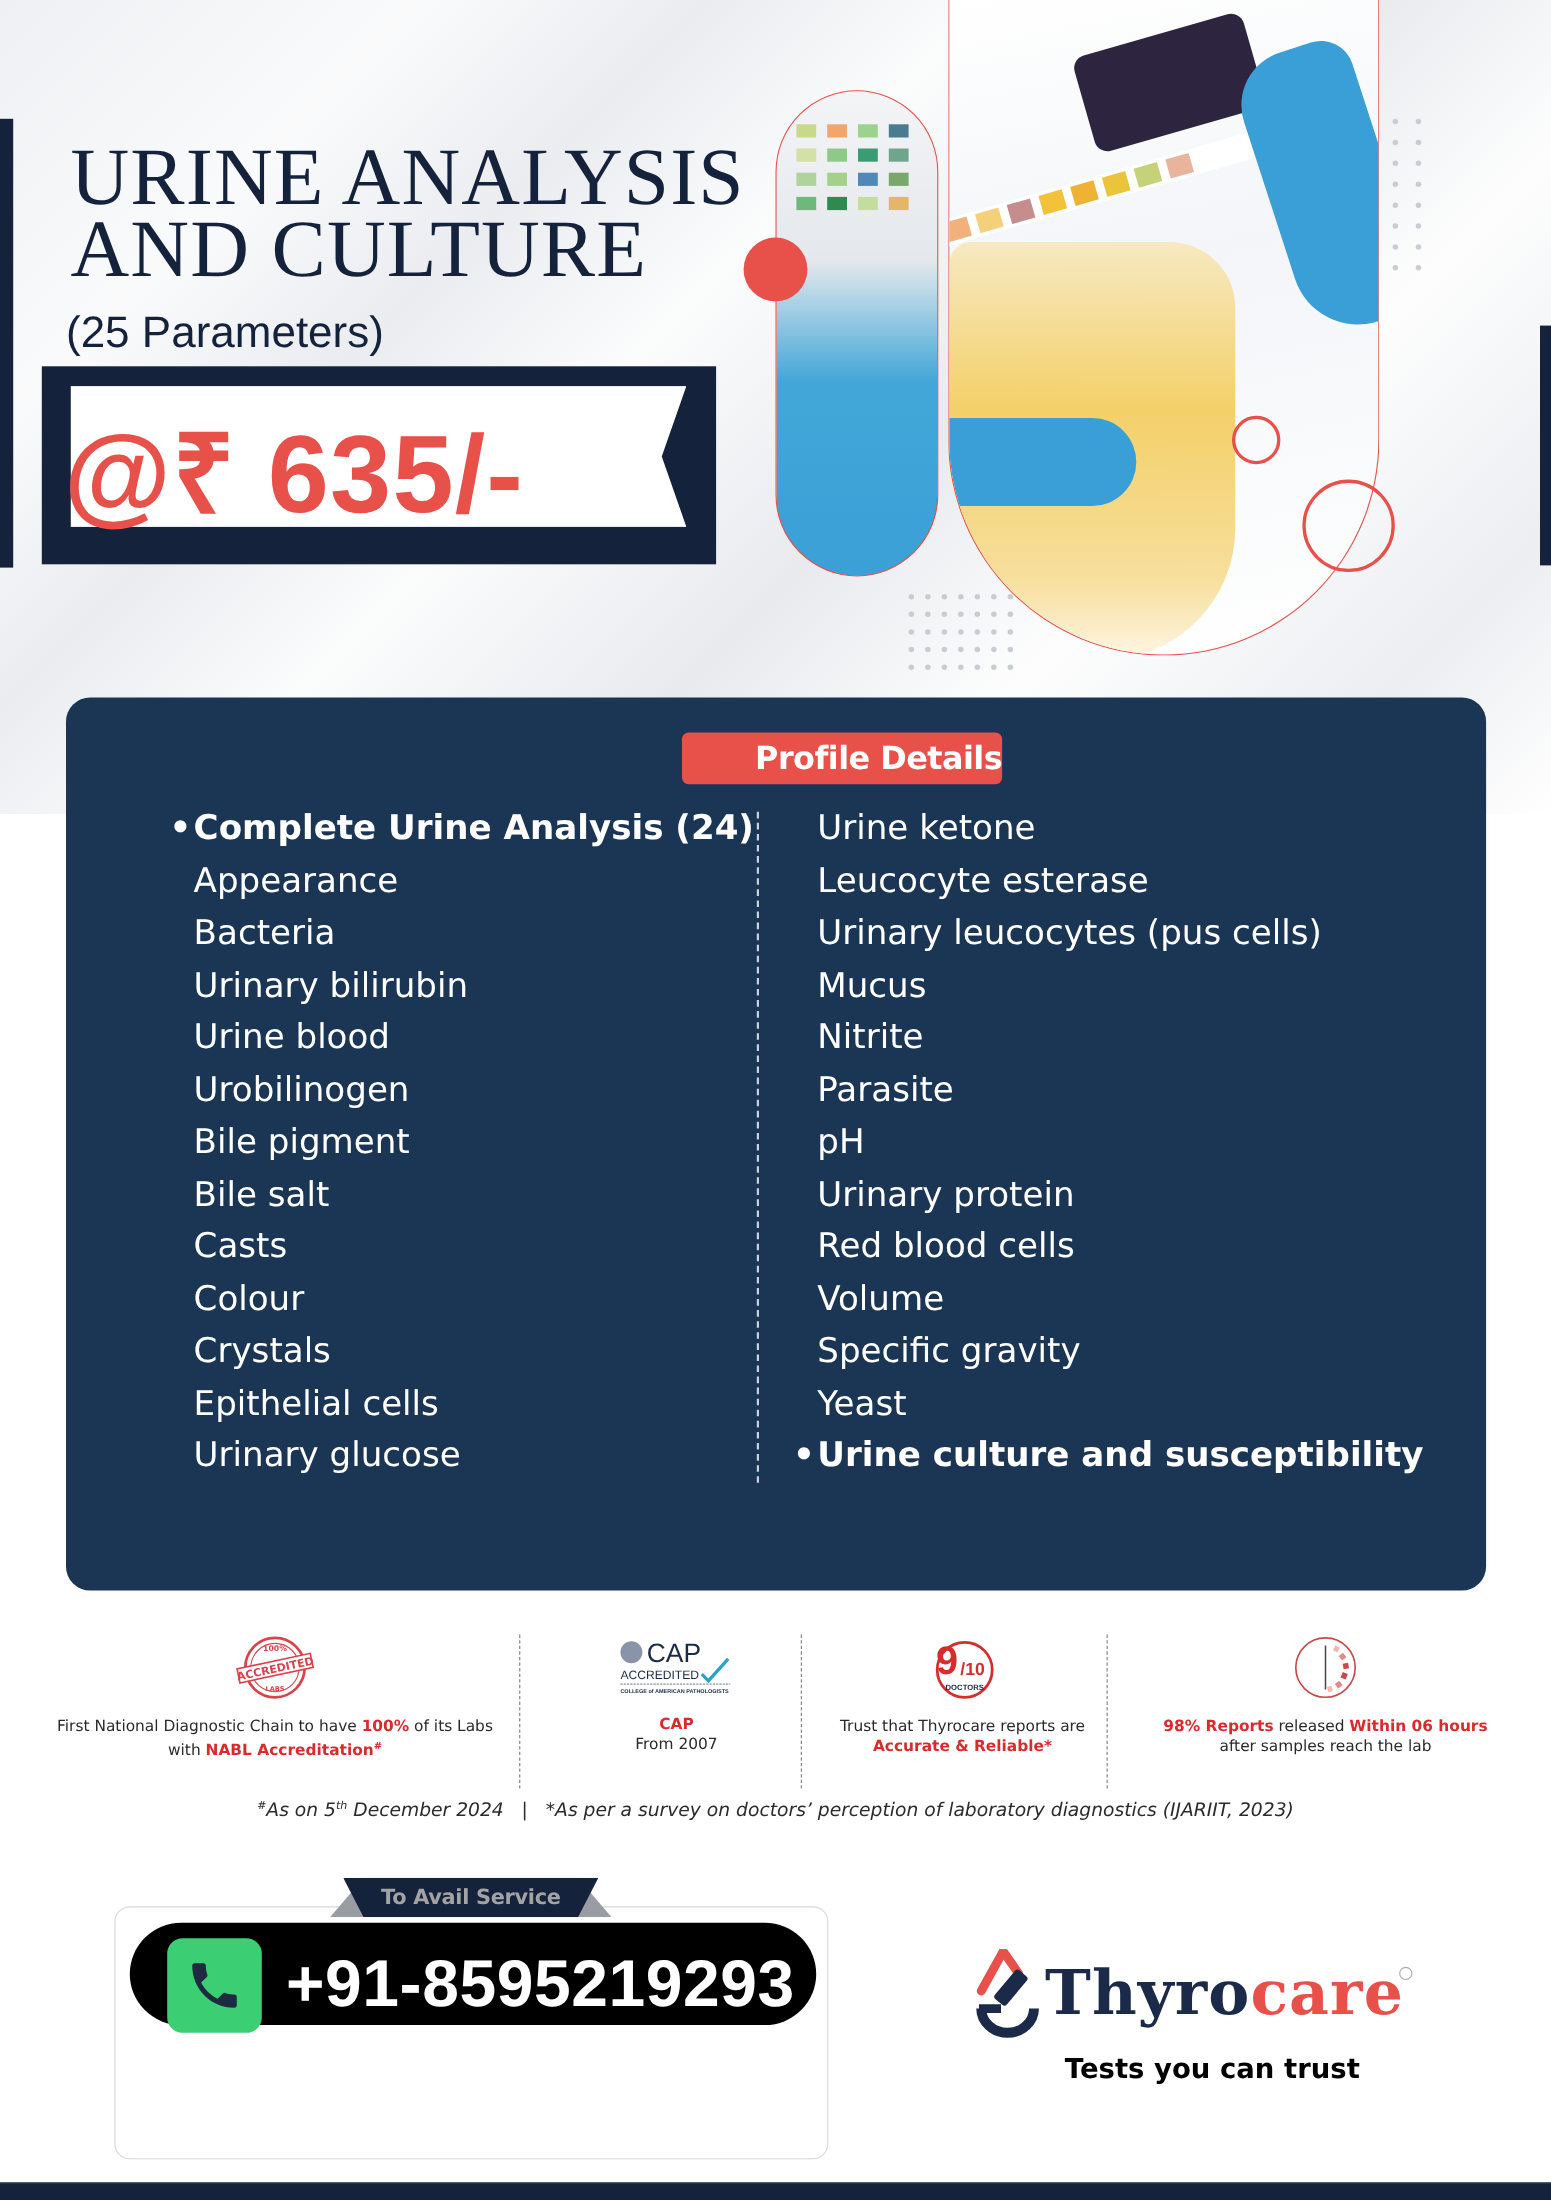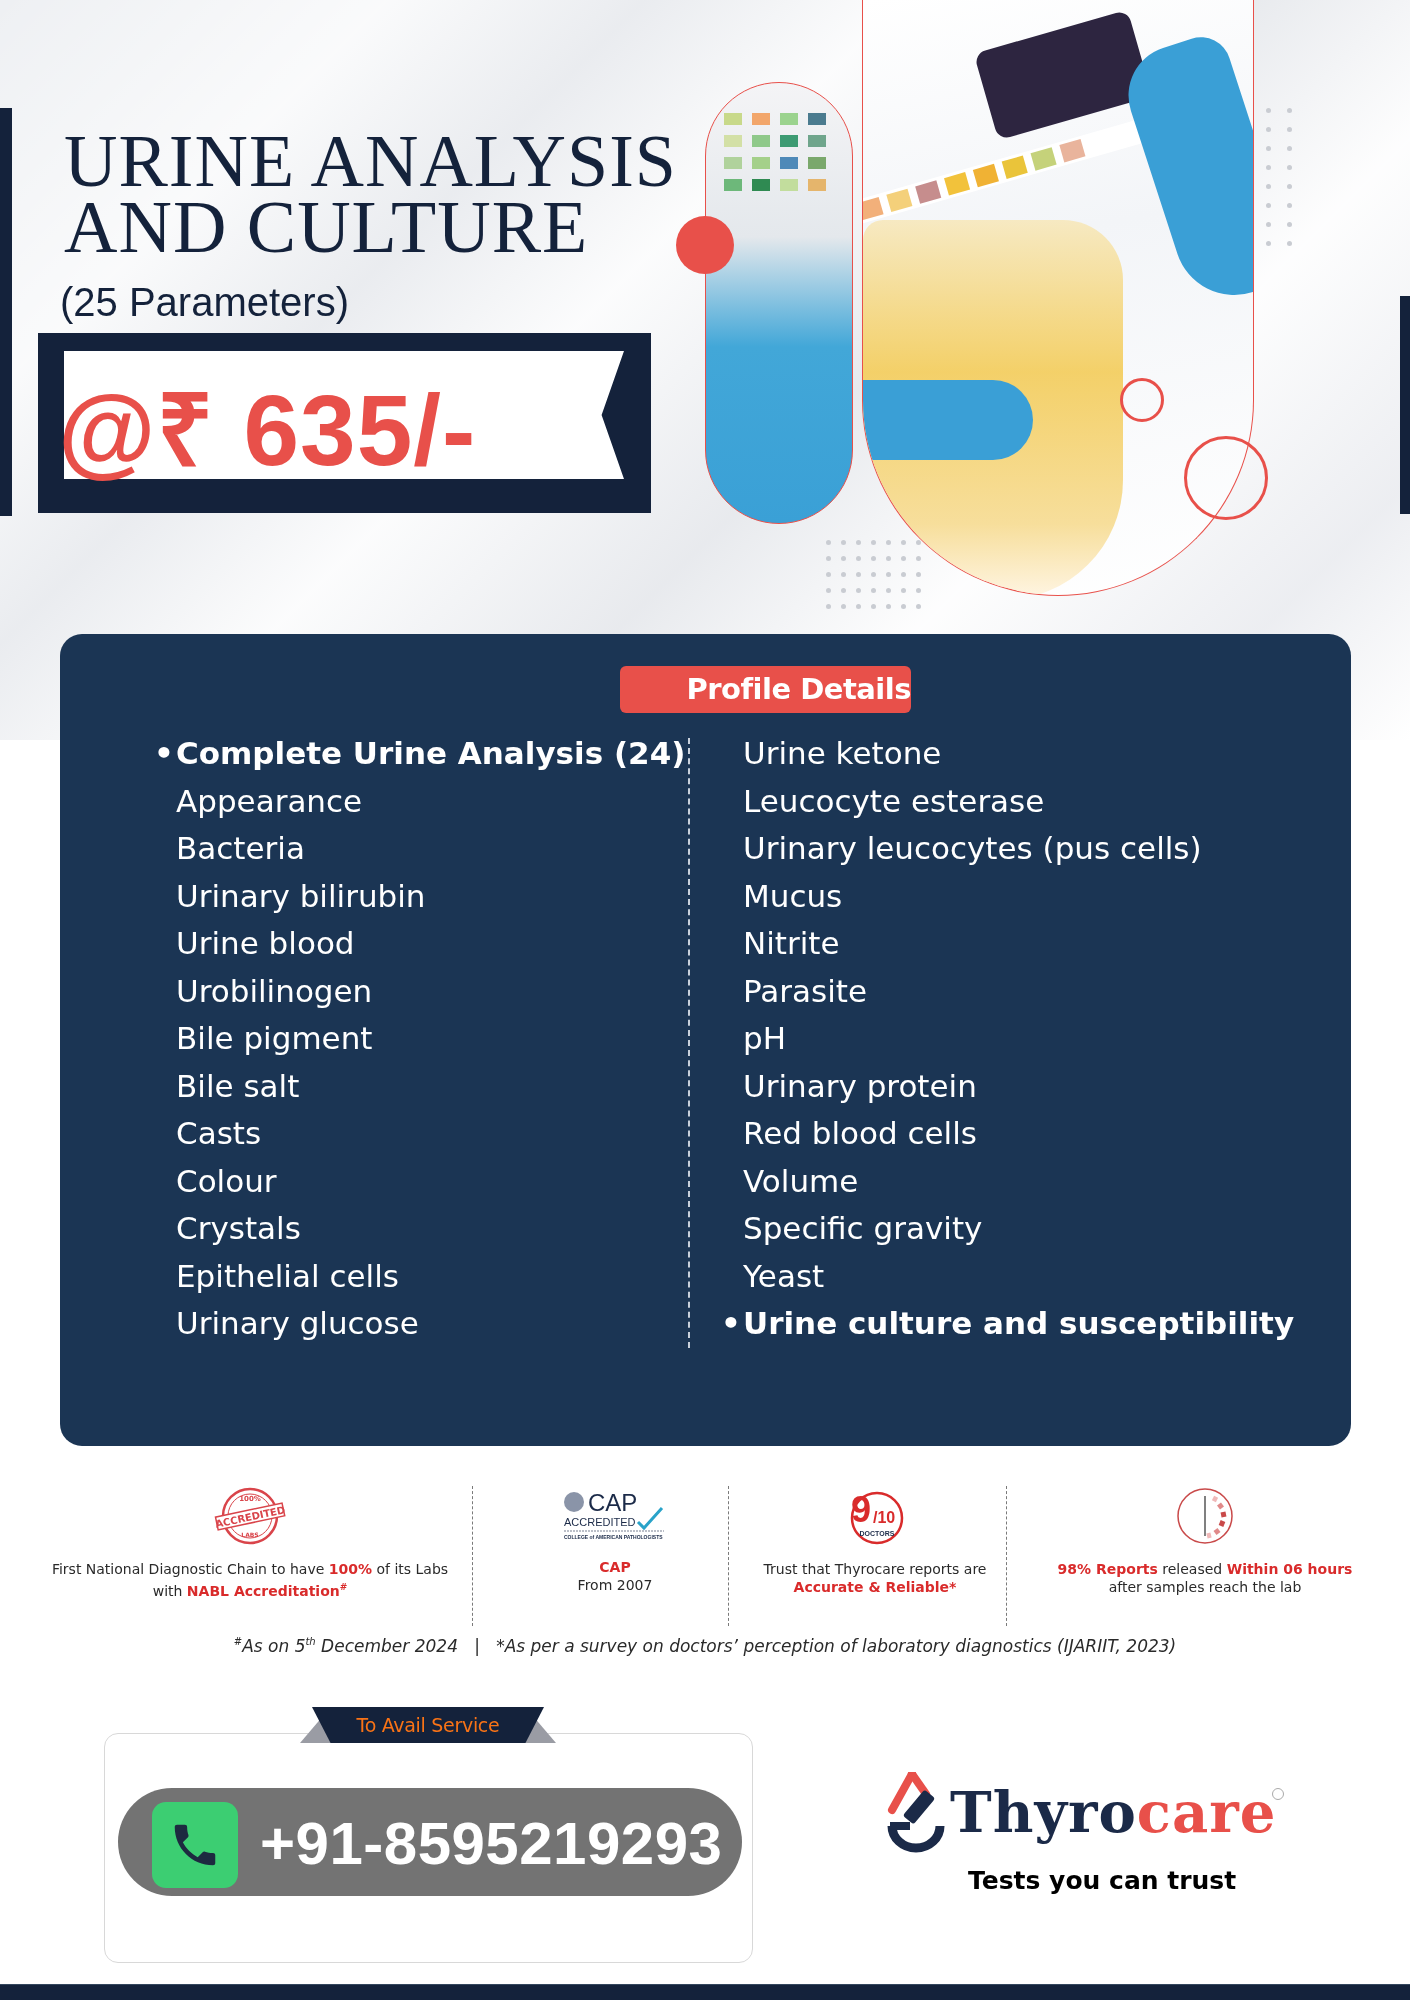--- a/index.html
+++ b/index.html
@@ -153,25 +153,25 @@
     position: absolute; left: 104px; top: 1733px; width: 649px; height: 230px;
     border: 1px solid #d8d8d8; border-radius: 14px; background: #fff;
   }
   .avail-tab {
     position: absolute; left: 300px; top: 1707px; width: 256px; height: 36px;
   }
   .avail-tab .wing { position: absolute; top: 0; width: 100%; height: 36px; background: #9a9ca4;
     clip-path: polygon(12% 0, 88% 0, 100% 100%, 0 100%); }
   .avail-tab .center { position: absolute; left: 12px; top: 0; width: 232px; height: 36px; background: #14223b;
     clip-path: polygon(0 0, 100% 0, 92% 100%, 8% 100%);
-    color: #f97316; font-family: "DejaVu Sans", sans-serif; font-weight: normal; font-size: 19px;
+    color: #a3a3a3; font-family: "DejaVu Sans", sans-serif; font-weight: bold; font-size: 19px;
     text-align: center; line-height: 36px; letter-spacing: -0.3px; }
   .phone-pill {
-    position: absolute; left: 118px; top: 1788px; width: 624px; height: 108px;
-    background: #737373; border-radius: 56px;
+    position: absolute; left: 118px; top: 1748px; width: 624px; height: 93px;
+    background: #000000; border-radius: 56px;
   }
   .phone-icon {
     position: absolute; left: 34px; top: 14px; width: 86px; height: 86px; background: #3cce72;
     border-radius: 14px; display: flex; align-items: center; justify-content: center;
   }
   .phone-number {
     position: absolute; left: 142px; top: 18px; color: #fff; font-size: 60px; font-weight: bold;
     font-family: "Liberation Sans", sans-serif; letter-spacing: 0.5px; line-height: 76px;
   }
 

